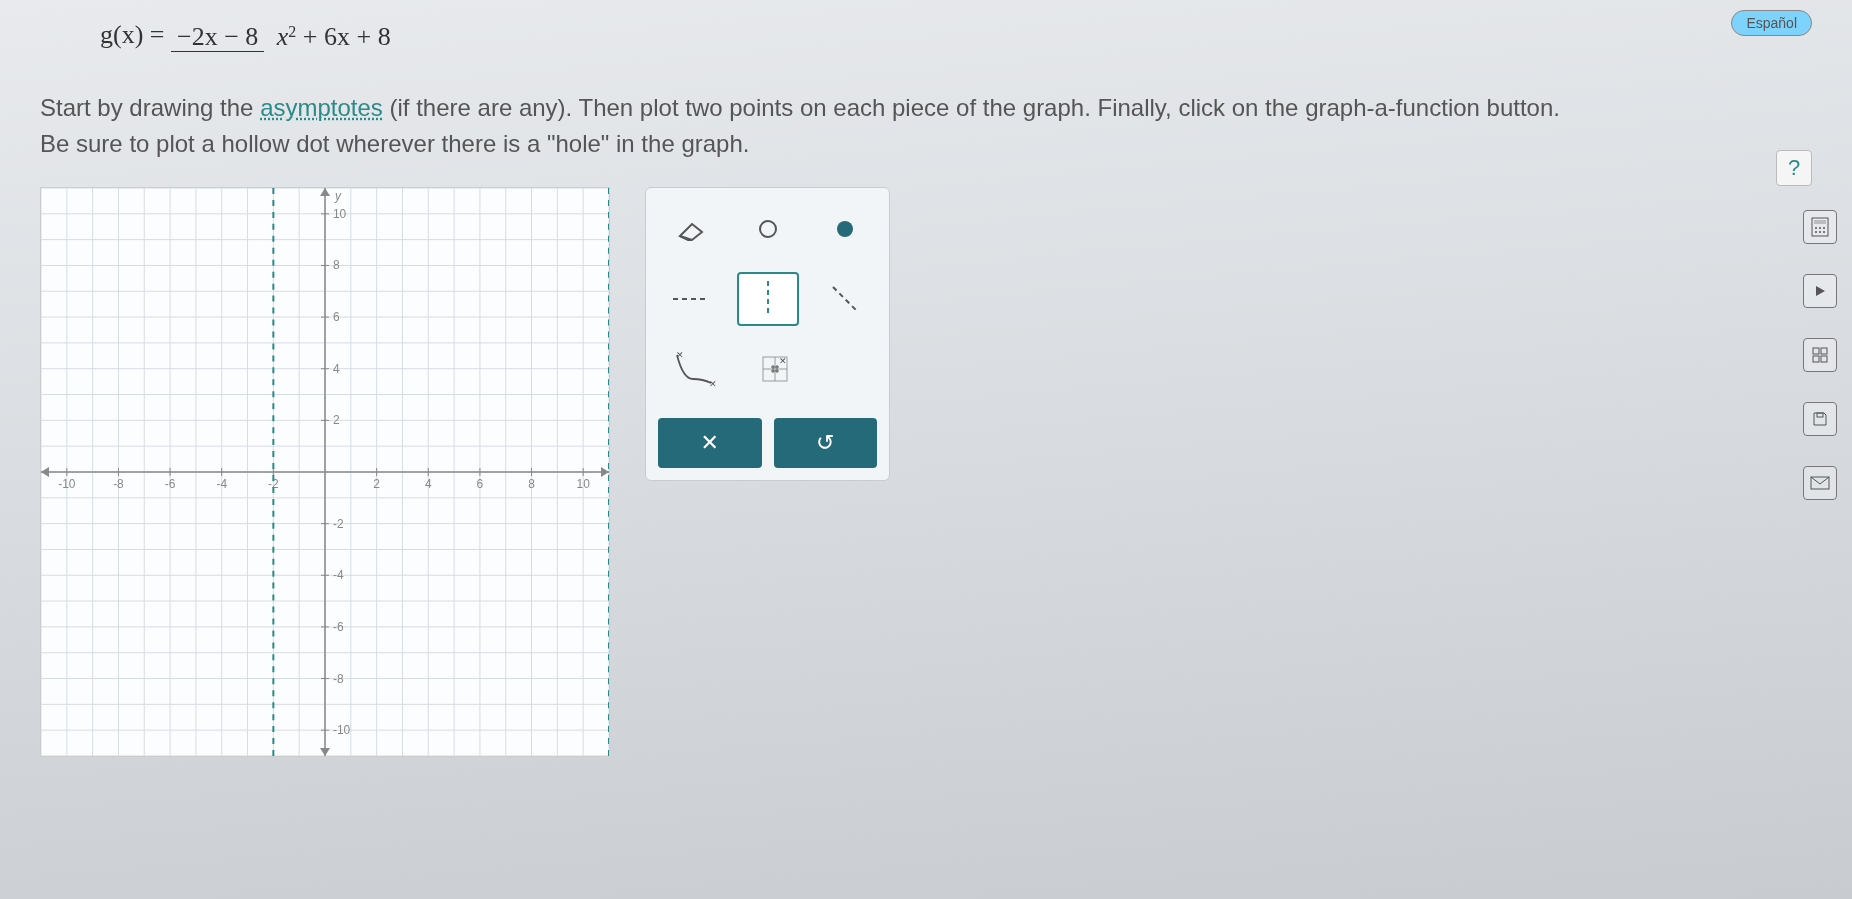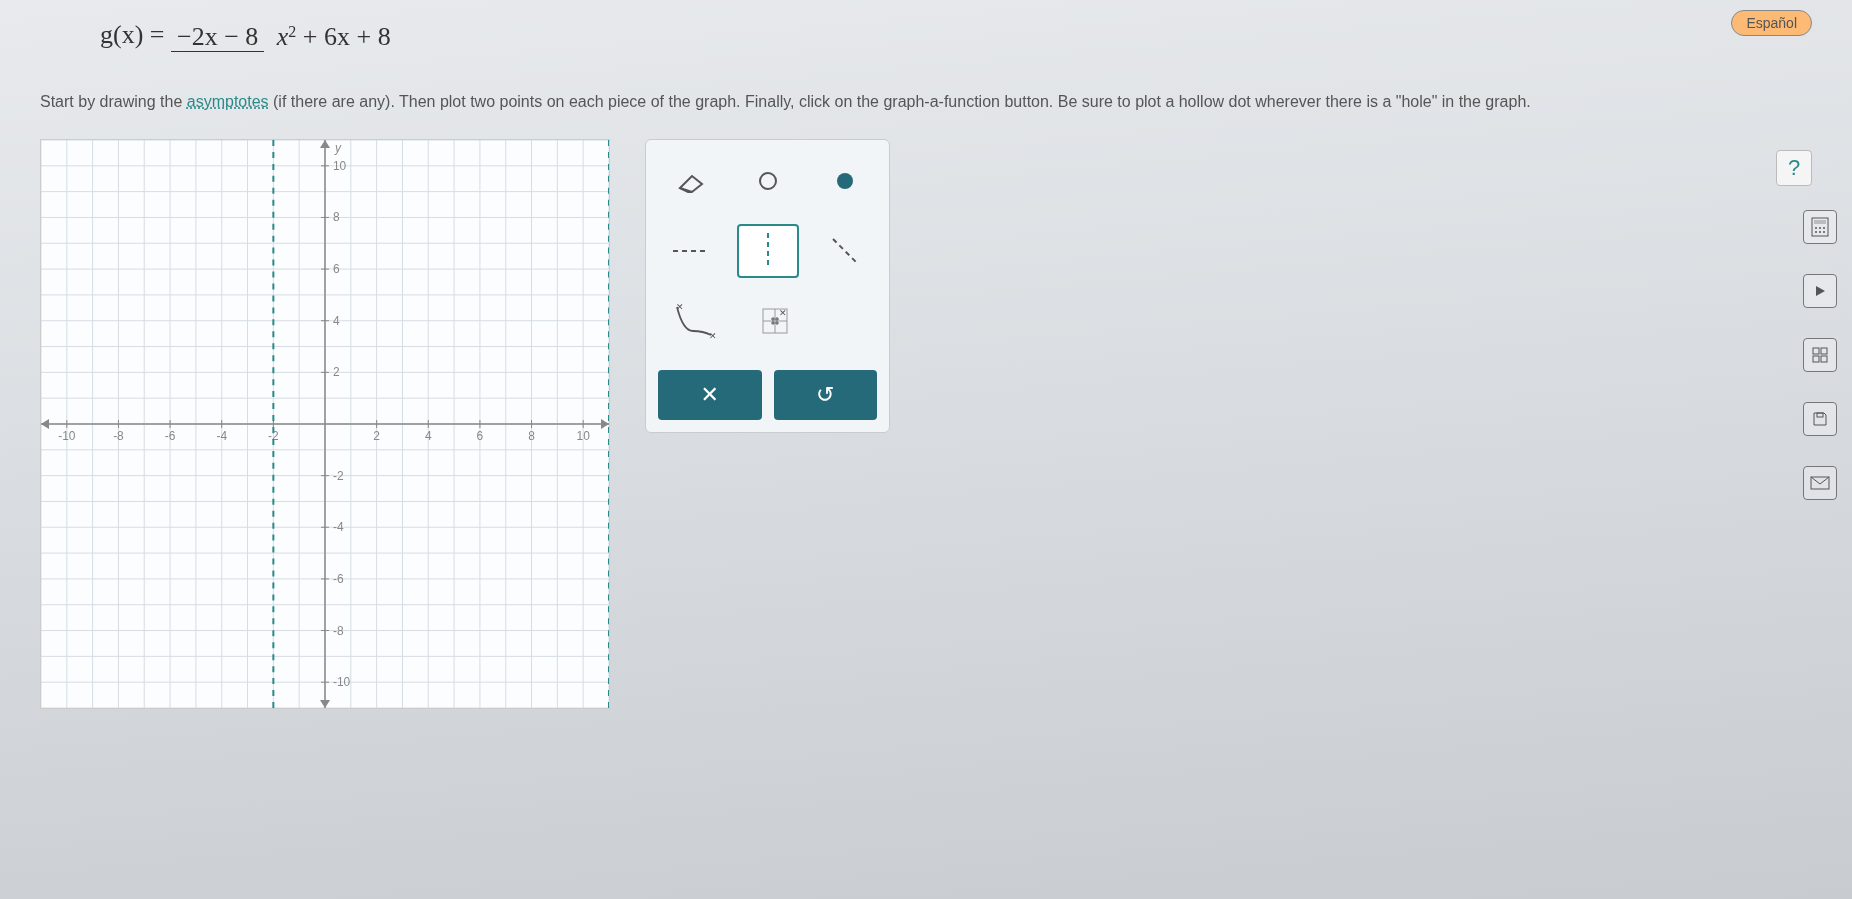--- a/index.html
+++ b/index.html
@@ -24,21 +24,21 @@
 }
 .equation .frac {
   display: inline-block;
   vertical-align: middle;
   text-align: center;
 }
 .equation .frac .num { border-bottom: 1.5px solid #333; padding: 0 6px; }
 .equation .frac .den { padding: 2px 6px 0; }
 .equation .sup { font-size: 16px; vertical-align: 8px; }
 .instructions {
-  font-size: 16px;
+  font-size: 24px;
   color: #555;
   line-height: 1.5;
   margin: 18px 0 25px 0;
   max-width: 1520px;
 }
 .instructions .link { color: #2a8a8a; text-decoration: underline dotted; }
 .qmark {
   position: absolute;
   right: 40px;
   top: 150px;
@@ -53,21 +53,21 @@
   justify-content: center;
 }
 .espanol {
   position: absolute;
   right: 40px;
   top: 10px;
   border: 1.5px solid #888;
   border-radius: 15px;
   padding: 4px 14px;
   font-size: 14px;
-  background: #fdba74;
+  background: #7dd3fc;
   color: #555;
 }
 .work-row { display: flex; gap: 35px; align-items: flex-start; }
 
 
 .graph-wrap {
   width: 570px; height: 570px;
   background: #fcfdfe;
   border: 1px solid #ccc;
   position: relative;

